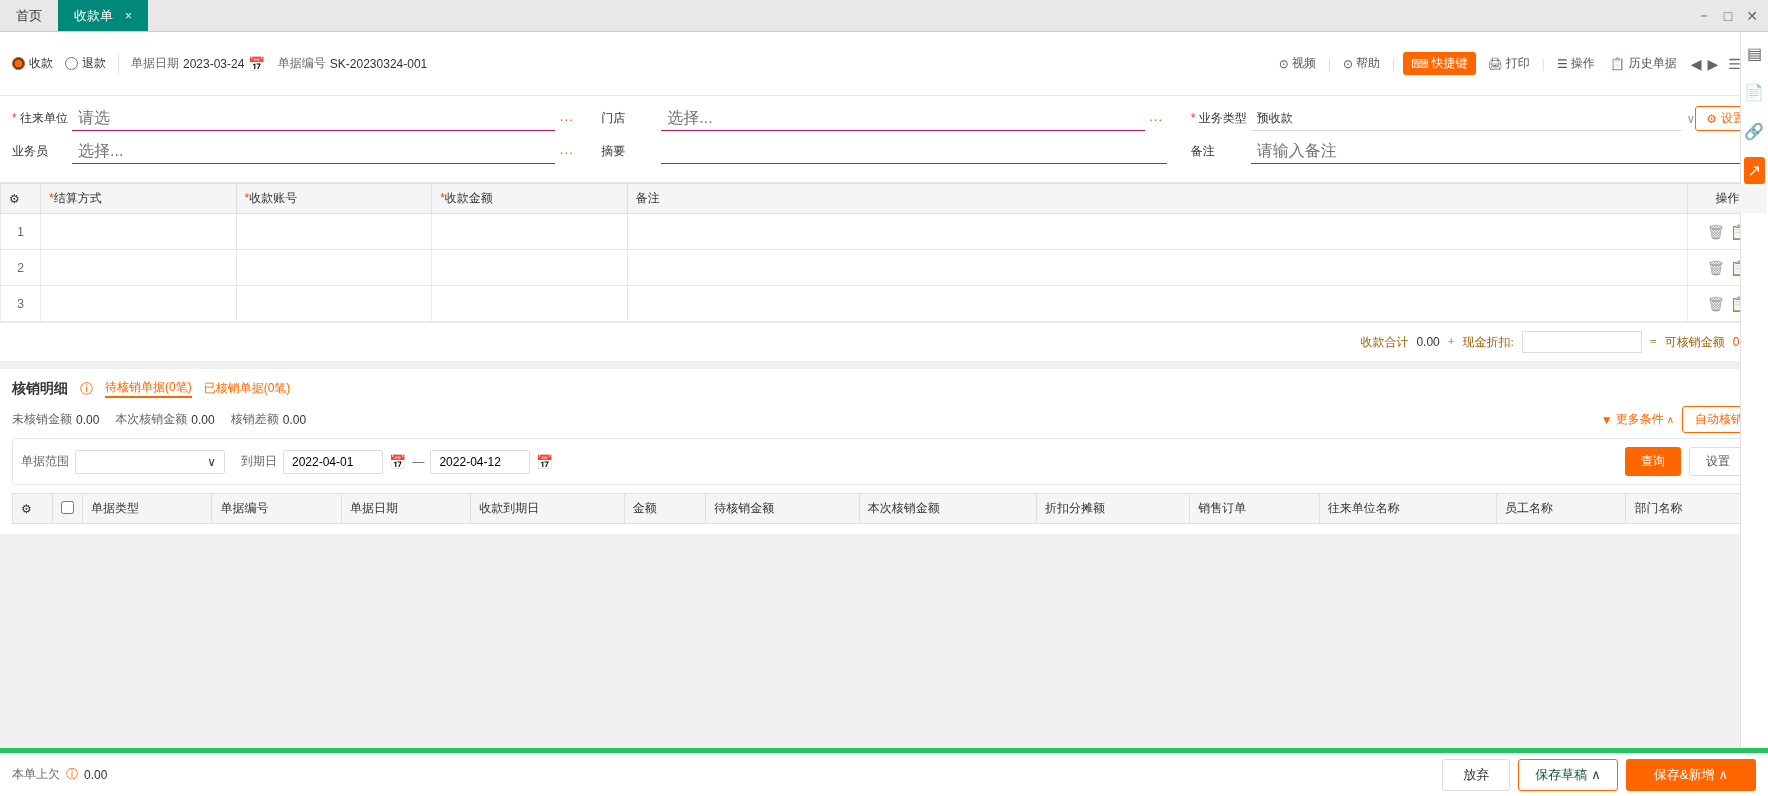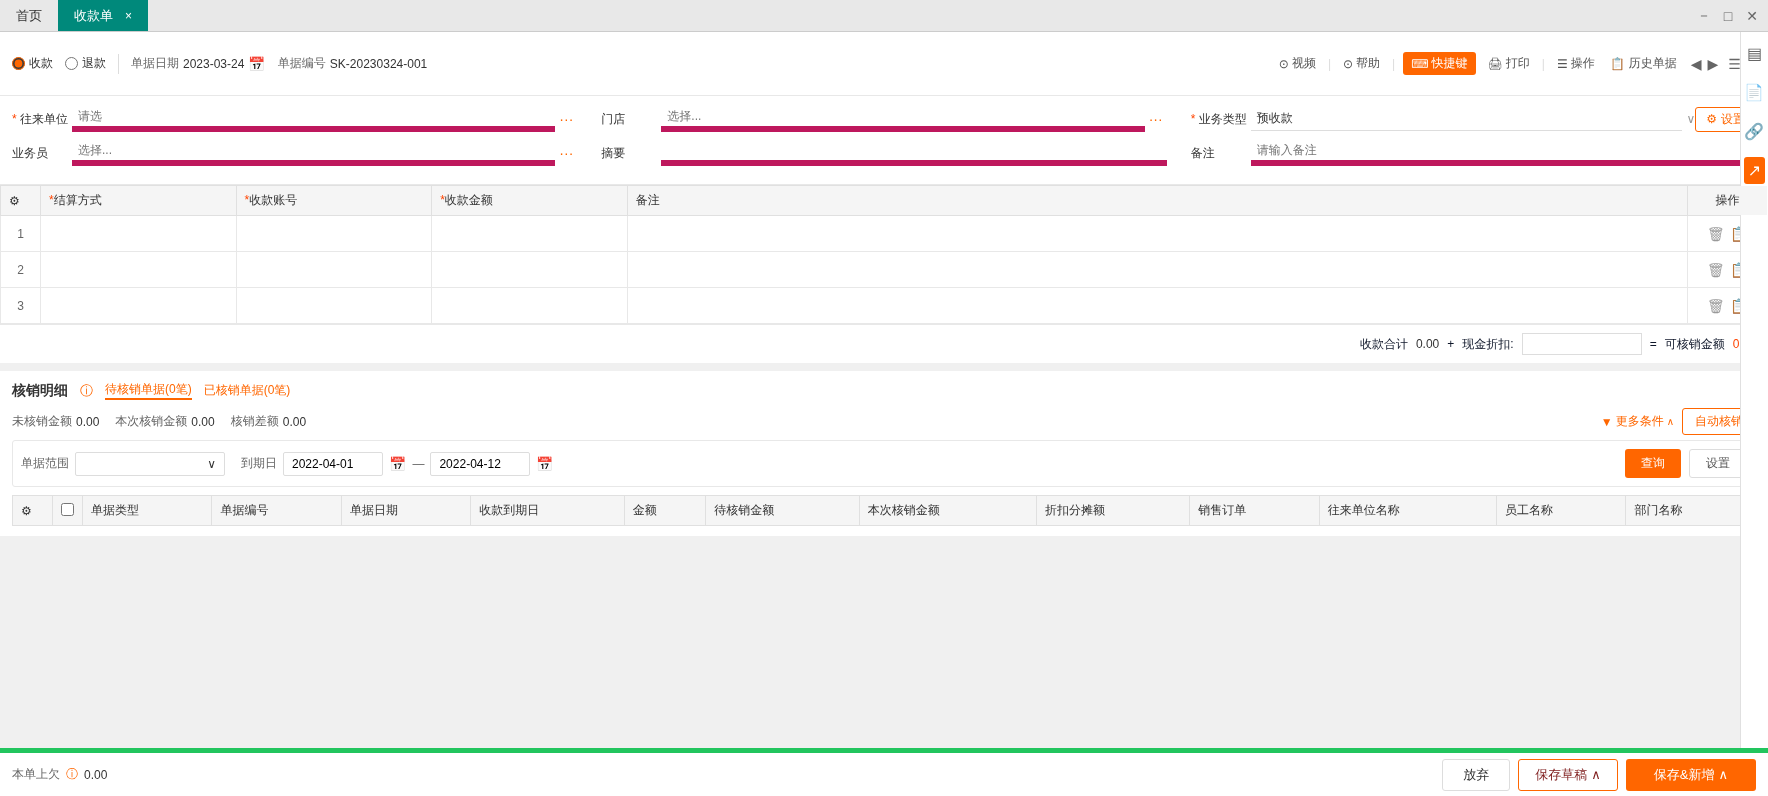--- a/index.html
+++ b/index.html
@@ -30,39 +30,39 @@
     .nav-arrow { cursor: pointer; color: #666; font-size: 14px; padding: 0 2px; }
     .view-icons { display: flex; gap: 2px; }
     .view-icon { cursor: pointer; color: #666; font-size: 14px; }
     .view-icon.active { color: #ff6600; }
 
     
     .form-area { padding: 10px 12px; border-bottom: 1px solid #e8e8e8; background: #fff; }
     .form-row { display: flex; align-items: center; gap: 0; margin-bottom: 8px; }
     .form-field { display: flex; align-items: center; flex: 1; }
     .form-field .field-label { color: #333; white-space: nowrap; min-width: 60px; font-size: 12px; }
-    .form-input { flex: 1; border: none; border-bottom: 6px solid #be185d; padding: 3px 6px; font-size: 12px; color: #999; outline: none; min-width: 0; }
+    .form-input { flex: 1; border: none; border-bottom: 1px solid #be185d; padding: 3px 6px; font-size: 16px; color: #999; outline: none; min-width: 0; }
     .more-btn { color: #ff6600; cursor: pointer; padding: 0 4px; font-size: 14px; white-space: nowrap; }
     .field-separator { width: 24px; }
     .business-type-select { display: flex; align-items: center; gap: 4px; flex: 1; }
     .business-type-value { color: #333; font-size: 12px; padding: 3px 6px; border-bottom: 1px solid #ddd; flex: 1; }
     .dropdown-arrow { color: #999; cursor: pointer; }
     .settings-btn { background: #fff; border: 1px solid #ff6600; color: #ff6600; border-radius: 3px; padding: 3px 10px; cursor: pointer; font-size: 12px; display: flex; align-items: center; gap: 4px; white-space: nowrap; }
     .data-table { width: 100%; border-collapse: collapse; font-size: 12px; }
     .data-table th { background: #f5f5f5; border: 1px solid #e0e0e0; padding: 6px 8px; text-align: left; font-weight: normal; color: #333; position: sticky; top: 0; z-index: 1; white-space: nowrap; }
     .data-table td { border: 1px solid #e8e8e8; padding: 6px 8px; color: #333; height: 36px; }
     .data-table .row-num { text-align: center; width: 40px; color: #666; }
     .data-table .action-col { width: 80px; text-align: center; }
     .action-btns { display: flex; gap: 6px; justify-content: center; }
     .action-btn { cursor: pointer; color: #999; font-size: 14px; }
     .gear-col { width: 40px; text-align: center; cursor: pointer; }
 
     
     .summary-row { display: flex; align-items: center; justify-content: flex-end; padding: 8px 12px; border-top: 1px solid #e8e8e8; background: #fff; gap: 8px; font-size: 12px; }
-    .summary-label { color: #0f172a; }
+    .summary-label { color: #a16207; font-family: Liberation Serif, serif; }
     .summary-value { color: #333; }
     .summary-input { border: 1px solid #ddd; padding: 3px 8px; width: 120px; font-size: 12px; outline: none; }
     .summary-result { color: #ff4400; font-weight: 500; }
 
     
     .section-separator { height: 8px; background: #f0f0f0; }
     .section-header { display: flex; align-items: center; gap: 12px; margin-bottom: 8px; }
     .section-title { font-size: 14px; font-weight: 600; color: #333; }
     .info-icon { color: #ff6600; cursor: pointer; font-size: 13px; }
     .tab-link { color: #ff6600; cursor: pointer; font-size: 12px; text-decoration: none; }
@@ -93,21 +93,21 @@
     .bottom-table th { background: #f5f5f5; border: 1px solid #e0e0e0; padding: 6px 8px; text-align: left; font-weight: normal; color: #333; white-space: nowrap; }
     .checkbox-col { width: 30px; text-align: center; }
 
     
     .bottom-bar { display: flex; align-items: center; padding: 10px 12px; border-top: 5px solid #22c55e; background: #fff; position: fixed; bottom: 0; left: 0; right: 0; height: 48px; }
     .bottom-info { display: flex; align-items: center; gap: 6px; font-size: 12px; }
     .bottom-info-label { color: #666; }
     .bottom-info-value { color: #333; font-weight: 500; }
     .bottom-right { margin-left: auto; display: flex; gap: 8px; }
     .abandon-btn { background: #fff; border: 1px solid #ddd; border-radius: 3px; padding: 6px 20px; cursor: pointer; font-size: 13px; color: #333; }
-    .save-draft-btn { background: #fff; border: 1px solid #ff6600; color: #7f1d1d; border-radius: 3px; padding: 6px 16px; cursor: pointer; font-size: 13px; display: flex; align-items: center; gap: 4px; }
+    .save-draft-btn { background: #fff; border: 1px solid #ff6600; color: #14532d; border-radius: 3px; padding: 6px 16px; cursor: pointer; font-size: 13px; display: flex; align-items: center; gap: 4px; }
     .save-new-btn { background: #ff6600; color: #fff; border: none; border-radius: 3px; padding: 6px 28px; cursor: pointer; font-size: 13px; display: flex; align-items: center; gap: 4px; }
 
     
     .right-sidebar { position: fixed; right: 0; top: 32px; bottom: 48px; width: 28px; background: #fff; border-left: 1px solid #e0e0e0; display: flex; flex-direction: column; align-items: center; padding-top: 8px; gap: 12px; }
     .sidebar-icon { cursor: pointer; color: #666; font-size: 16px; padding: 4px; }
     .sidebar-icon.active { background: #ff6600; color: #fff; border-radius: 3px; }
 
     
     .top-section { background: #fff; }
     .mid-section { background: #fff; flex-shrink: 0; }

